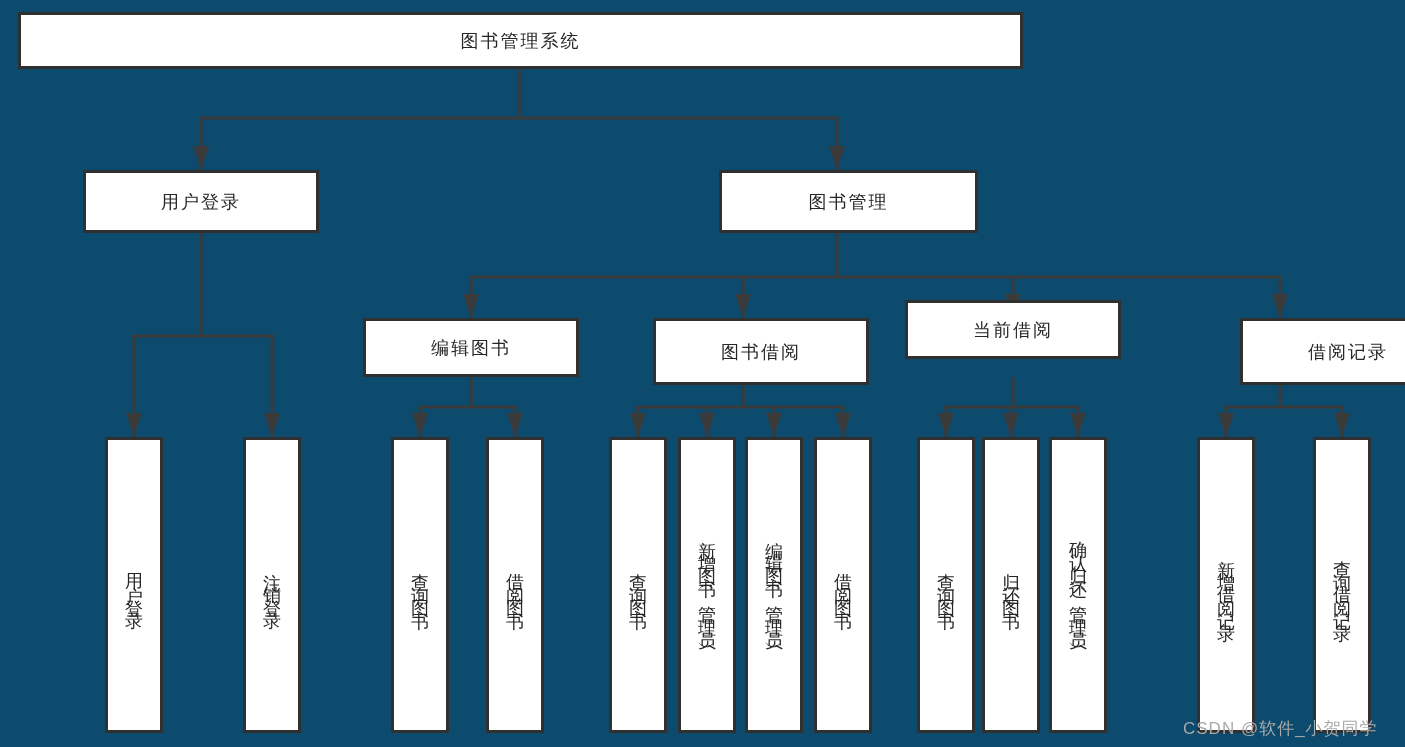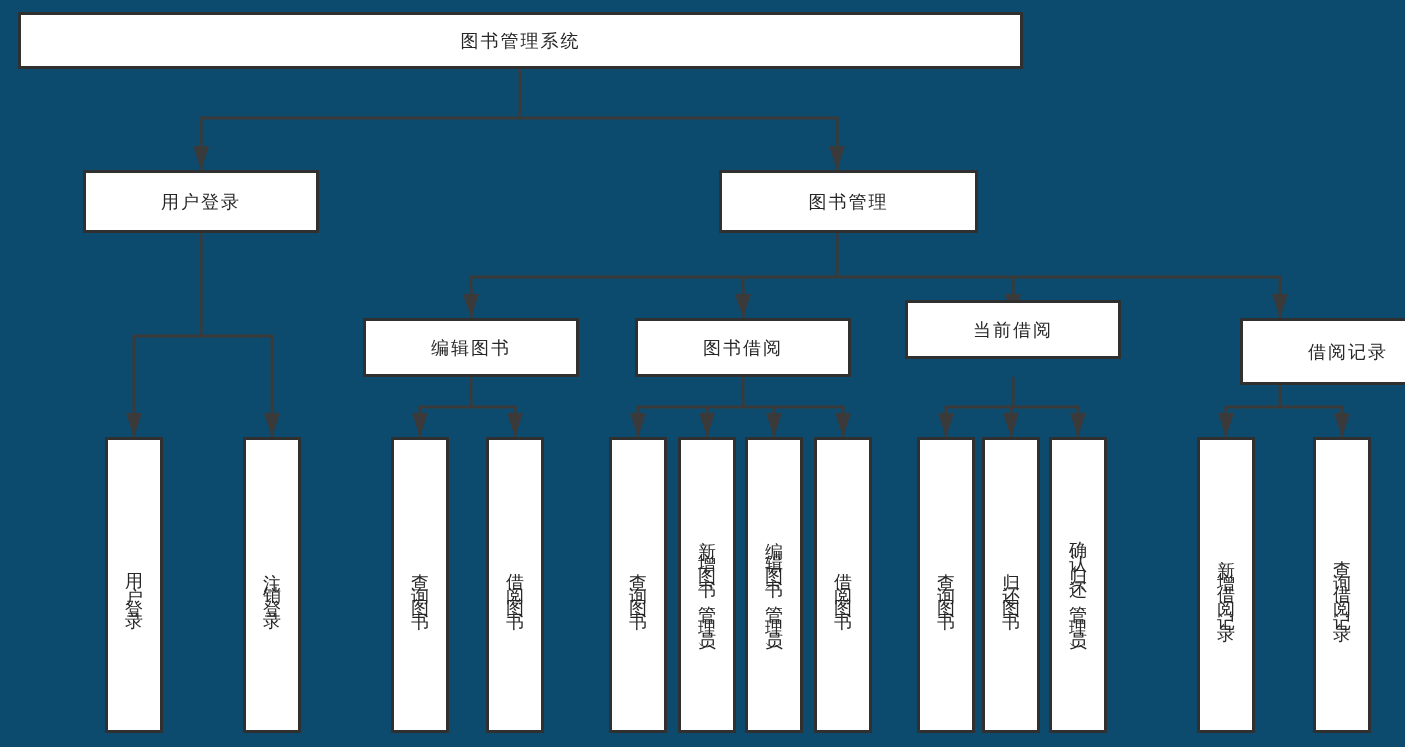--- a/index.html
+++ b/index.html
@@ -114,21 +114,21 @@
   <div class="node node-h" style="left:83px;top:170px;width:236px;height:63px">
     <span class="lbl">用户登录</span>
   </div>
   <div class="node node-h" style="left:719px;top:170px;width:259px;height:63px">
     <span class="lbl">图书管理</span>
   </div>
 
   <div class="node node-h" style="left:363px;top:318px;width:216px;height:59px">
     <span class="lbl">编辑图书</span>
   </div>
-  <div class="node node-h" style="left:635px;top:318px;width:216px;height:59px">
+  <div class="node node-h" style="left:653px;top:318px;width:216px;height:67px">
     <span class="lbl">图书借阅</span>
   </div>
   <div class="node node-h" style="left:905px;top:300px;width:216px;height:59px">
     <span class="lbl">当前借阅</span>
   </div>
   <div class="node node-h" style="left:1240px;top:318px;width:216px;height:67px">
     <span class="lbl">借阅记录</span>
   </div>
 
   <div class="node node-v" style="left:105px;top:437px;width:58px;height:296px">
@@ -168,14 +168,15 @@
     <span class="lbl">确认归还（管理员）</span>
   </div>
 
   <div class="node node-v" style="left:1197px;top:437px;width:58px;height:296px">
     <span class="lbl">新增借阅记录</span>
   </div>
   <div class="node node-v" style="left:1313px;top:437px;width:58px;height:296px">
     <span class="lbl">查询借阅记录</span>
   </div>
 
+  <div id="watermark">CSDN @软件_小贺同学</div>
 
 </div>
 
 </body></html>

